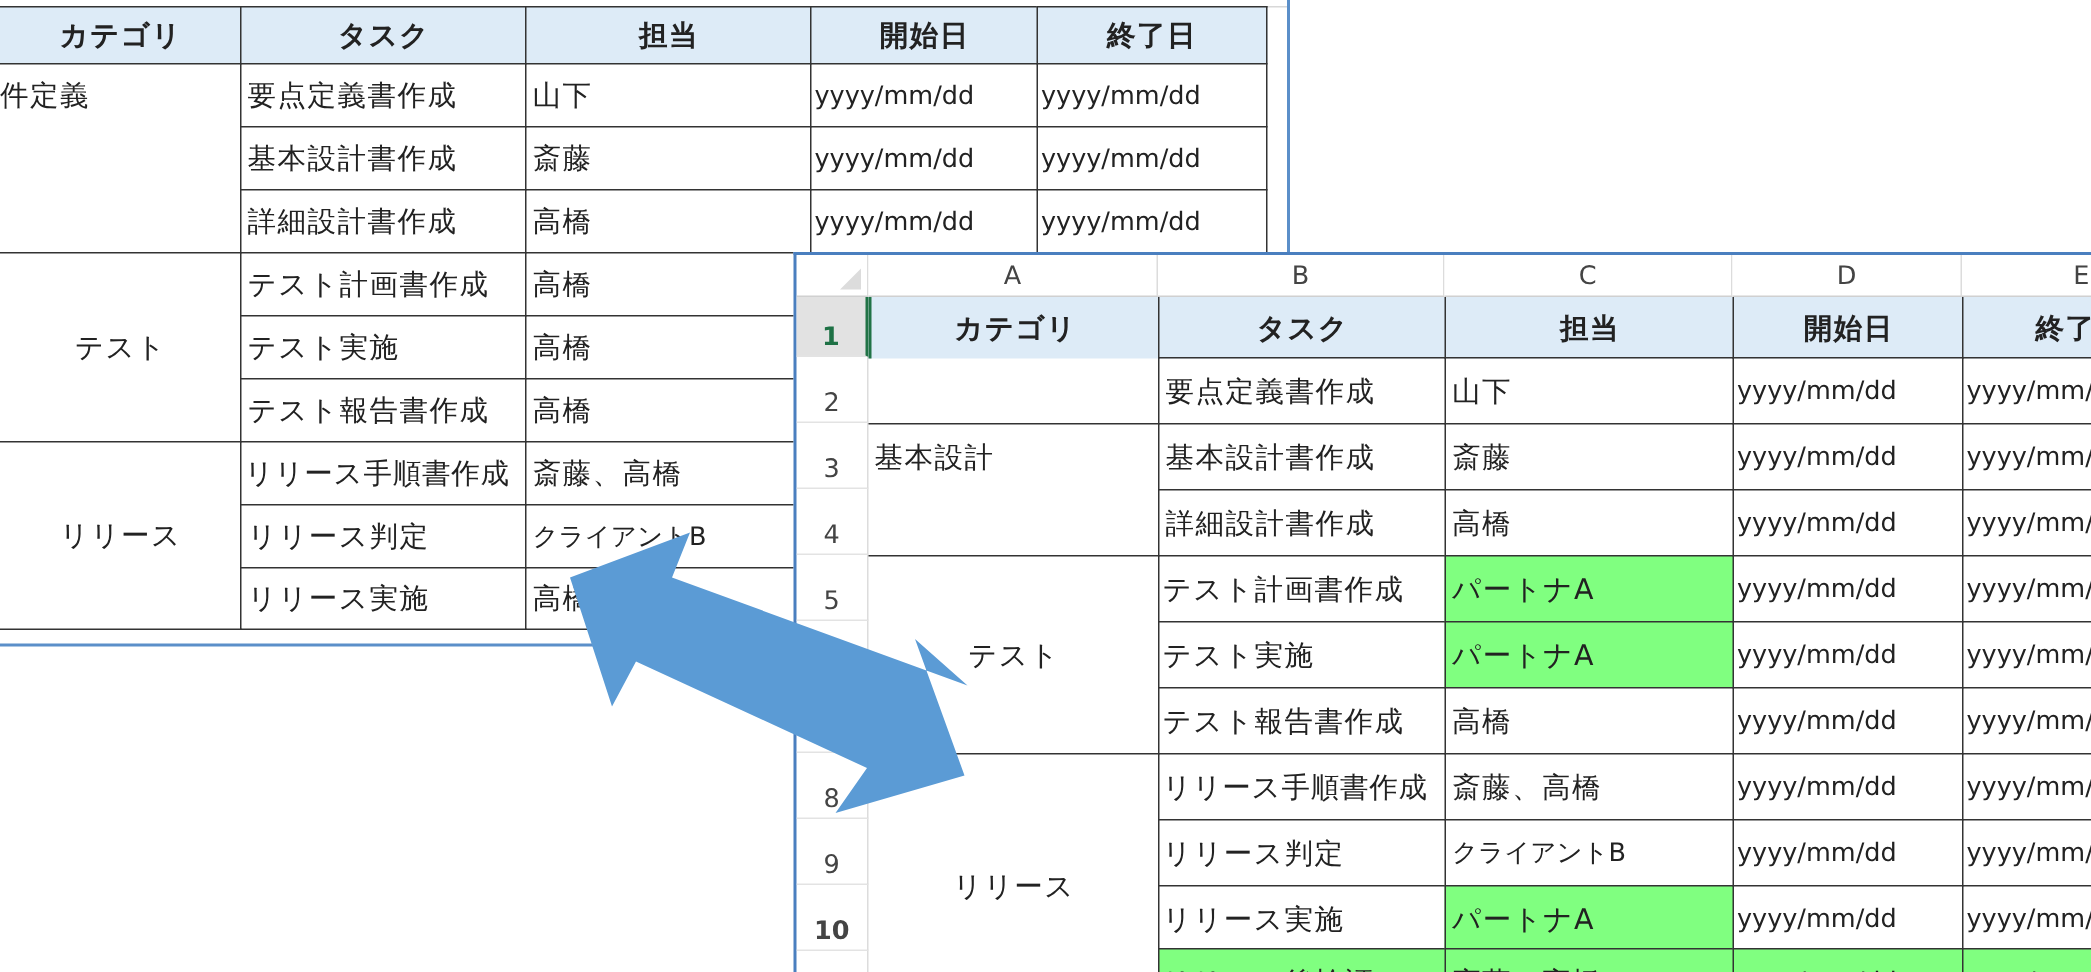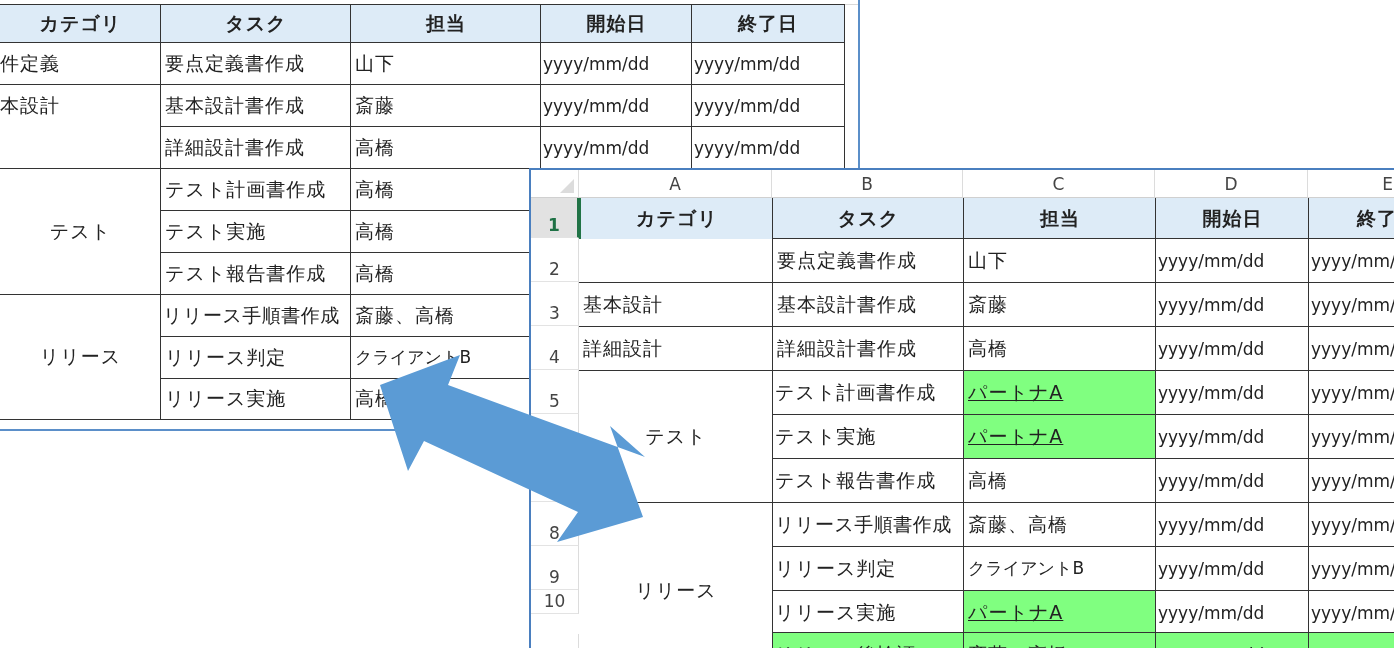--- a/index.html
+++ b/index.html
@@ -23,21 +23,21 @@
   .front { position:absolute; left:529px; top:168px; width:870px; height:490px; background:#fff;
            border-left:2px solid #4a7fbf; border-top:2px solid #4a7fbf; box-sizing:border-box; overflow:hidden; }
   .colhdr { position:absolute; top:0; height:28px; display:flex; align-items:center; justify-content:center;
             font-size:17px; color:#444; border-right:1px solid #dcdcdc; border-bottom:1px solid #d0d0d0; box-sizing:border-box; background:#fff; }
   .corner { position:absolute; left:0; top:0; width:48px; height:28px; border-right:1px solid #dcdcdc; border-bottom:1px solid #d0d0d0; box-sizing:border-box; }
   .corner::after { content:""; position:absolute; right:4px; bottom:4px; width:0; height:0;
                    border-left:14px solid transparent; border-bottom:14px solid #dcdcdc; }
   .rowhdr { position:absolute; left:0; width:48px; display:flex; align-items:flex-end; justify-content:center;
             padding-bottom:2px; font-size:17px; color:#444; border-bottom:1px solid #e3e3e3; border-right:1px solid #dcdcdc; box-sizing:border-box; }
   .rowhdr.sel { background:#e2e2e2; color:#1e7145; font-weight:bold; border-right:2px solid #217346; }
-  .green { background:#80ff80;text-decoration:underline; }
+  .green { background:#80ff80; }
 
   .arrow { position:absolute; left:0; top:0; pointer-events:none; }
 </style>
 </head>
 <body>
 
 <div class="back">
   <div class="gridtop"></div>
 
   <div class="cell hdr b-t" style="left:0;top:4px;width:161px;height:38px;">カテゴリ</div>
@@ -45,21 +45,20 @@
   <div class="cell hdr b-tl b-t" style="left:350px;top:4px;width:191px;height:38px;">担当</div>
   <div class="cell hdr b-tl b-t" style="left:540px;top:4px;width:152px;height:38px;">開始日</div>
   <div class="cell hdr b-tl b-t" style="left:691px;top:4px;width:154px;height:38px;border-right:1.5px solid #333;">終了日</div>
 
   <div class="cell b-t" style="left:0;top:42px;width:161px;height:42px;">件定義</div>
   <div class="cell b-tl b-t pad" style="left:160px;top:42px;width:191px;height:42px;">要点定義書作成</div>
   <div class="cell b-tl b-t pad" style="left:350px;top:42px;width:191px;height:42px;">山下</div>
   <div class="cell b-tl b-t date" style="left:540px;top:42px;width:152px;height:42px;">yyyy/mm/dd</div>
   <div class="cell b-tl b-t date" style="left:691px;top:42px;width:154px;height:42px;border-right:1.5px solid #333;">yyyy/mm/dd</div>
 
-  <div class="cell b-t" style="left:0;top:84px;width:161px;height:42px;">本設計</div>
   <div class="cell b-tl b-t pad" style="left:160px;top:84px;width:191px;height:42px;">基本設計書作成</div>
   <div class="cell b-tl b-t pad" style="left:350px;top:84px;width:191px;height:42px;">斎藤</div>
   <div class="cell b-tl b-t date" style="left:540px;top:84px;width:152px;height:42px;">yyyy/mm/dd</div>
   <div class="cell b-tl b-t date" style="left:691px;top:84px;width:154px;height:42px;border-right:1.5px solid #333;">yyyy/mm/dd</div>
 
   <div class="cell b-tl b-t pad" style="left:160px;top:126px;width:191px;height:42px;">詳細設計書作成</div>
   <div class="cell b-tl b-t pad" style="left:350px;top:126px;width:191px;height:42px;">高橋</div>
   <div class="cell b-tl b-t date" style="left:540px;top:126px;width:152px;height:42px;">yyyy/mm/dd</div>
   <div class="cell b-tl b-t date" style="left:691px;top:126px;width:154px;height:42px;border-right:1.5px solid #333;">yyyy/mm/dd</div>
 
@@ -91,41 +90,40 @@
 
   <div class="rowhdr sel" style="top:28px;height:40px;">1</div>
   <div class="rowhdr" style="top:68px;height:44px;">2</div>
   <div class="rowhdr" style="top:112px;height:44px;">3</div>
   <div class="rowhdr" style="top:156px;height:44px;">4</div>
   <div class="rowhdr" style="top:200px;height:44px;">5</div>
   <div class="rowhdr" style="top:244px;height:44px;"></div>
   <div class="rowhdr" style="top:288px;height:44px;"></div>
   <div class="rowhdr" style="top:332px;height:44px;">8</div>
   <div class="rowhdr" style="top:376px;height:44px;">9</div>
-  <div class="rowhdr" style="top:400px;height:44px;">10</div>
+  <div class="rowhdr" style="top:420px;height:44px;font-weight:bold;">10</div>
   <div class="rowhdr" style="top:464px;height:44px;"></div>
 
   <div class="cell hdr" style="left:48px;top:28px;width:194px;height:41px;border-left:2px solid #217346;">カテゴリ</div>
   <div class="cell hdr b-tl" style="left:241px;top:28px;width:192px;height:41px;border-top:none;">タスク</div>
   <div class="cell hdr b-tl" style="left:432px;top:28px;width:193px;height:41px;">担当</div>
   <div class="cell hdr b-tl" style="left:624px;top:28px;width:154px;height:41px;">開始日</div>
   <div class="cell hdr b-tl" style="left:777px;top:28px;width:160px;height:41px;justify-content:flex-start;padding-left:48px;">終了日</div>
 
   <div class="cell b-tl b-t pad" style="left:241px;top:68px;width:192px;height:44px;">要点定義書作成</div>
   <div class="cell b-tl b-t pad" style="left:432px;top:68px;width:193px;height:44px;">山下</div>
   <div class="cell b-tl b-t date" style="left:624px;top:68px;width:154px;height:44px;">yyyy/mm/dd</div>
   <div class="cell b-tl b-t date" style="left:777px;top:68px;width:160px;height:44px;">yyyy/mm/dd</div>
 
   <div class="cell b-t pad" style="left:48px;top:112px;width:194px;height:44px;">基本設計</div>
   <div class="cell b-tl b-t pad" style="left:241px;top:112px;width:192px;height:44px;">基本設計書作成</div>
   <div class="cell b-tl b-t pad" style="left:432px;top:112px;width:193px;height:44px;">斎藤</div>
   <div class="cell b-tl b-t date" style="left:624px;top:112px;width:154px;height:44px;">yyyy/mm/dd</div>
   <div class="cell b-tl b-t date" style="left:777px;top:112px;width:160px;height:44px;">yyyy/mm/dd</div>
 
-  <div class="cell b-t pad" style="left:48px;top:156px;width:194px;height:44px;">詳細設計</div>
   <div class="cell b-tl b-t pad" style="left:241px;top:156px;width:192px;height:44px;">詳細設計書作成</div>
   <div class="cell b-tl b-t pad" style="left:432px;top:156px;width:193px;height:44px;">高橋</div>
   <div class="cell b-tl b-t date" style="left:624px;top:156px;width:154px;height:44px;">yyyy/mm/dd</div>
   <div class="cell b-tl b-t date" style="left:777px;top:156px;width:160px;height:44px;">yyyy/mm/dd</div>
 
   <div class="cell b-t center" style="left:48px;top:200px;width:194px;height:132px;">テスト</div>
   <div class="cell b-tl b-t" style="left:241px;top:200px;width:192px;height:44px;padding-left:2px;">テスト計画書作成</div>
   <div class="cell b-tl b-t pad green" style="left:432px;top:200px;width:193px;height:44px;">パートナA</div>
   <div class="cell b-tl b-t date" style="left:624px;top:200px;width:154px;height:44px;">yyyy/mm/dd</div>
   <div class="cell b-tl b-t date" style="left:777px;top:200px;width:160px;height:44px;">yyyy/mm/dd</div>

